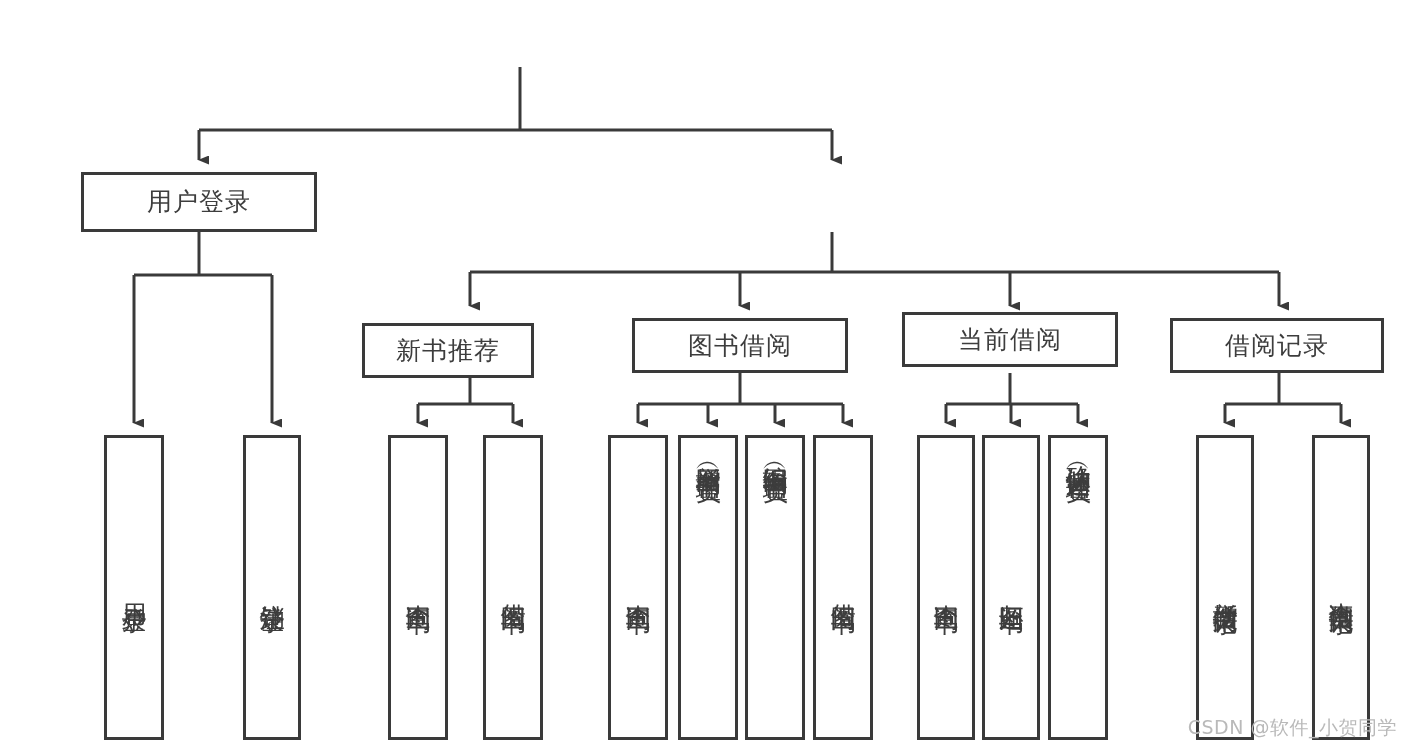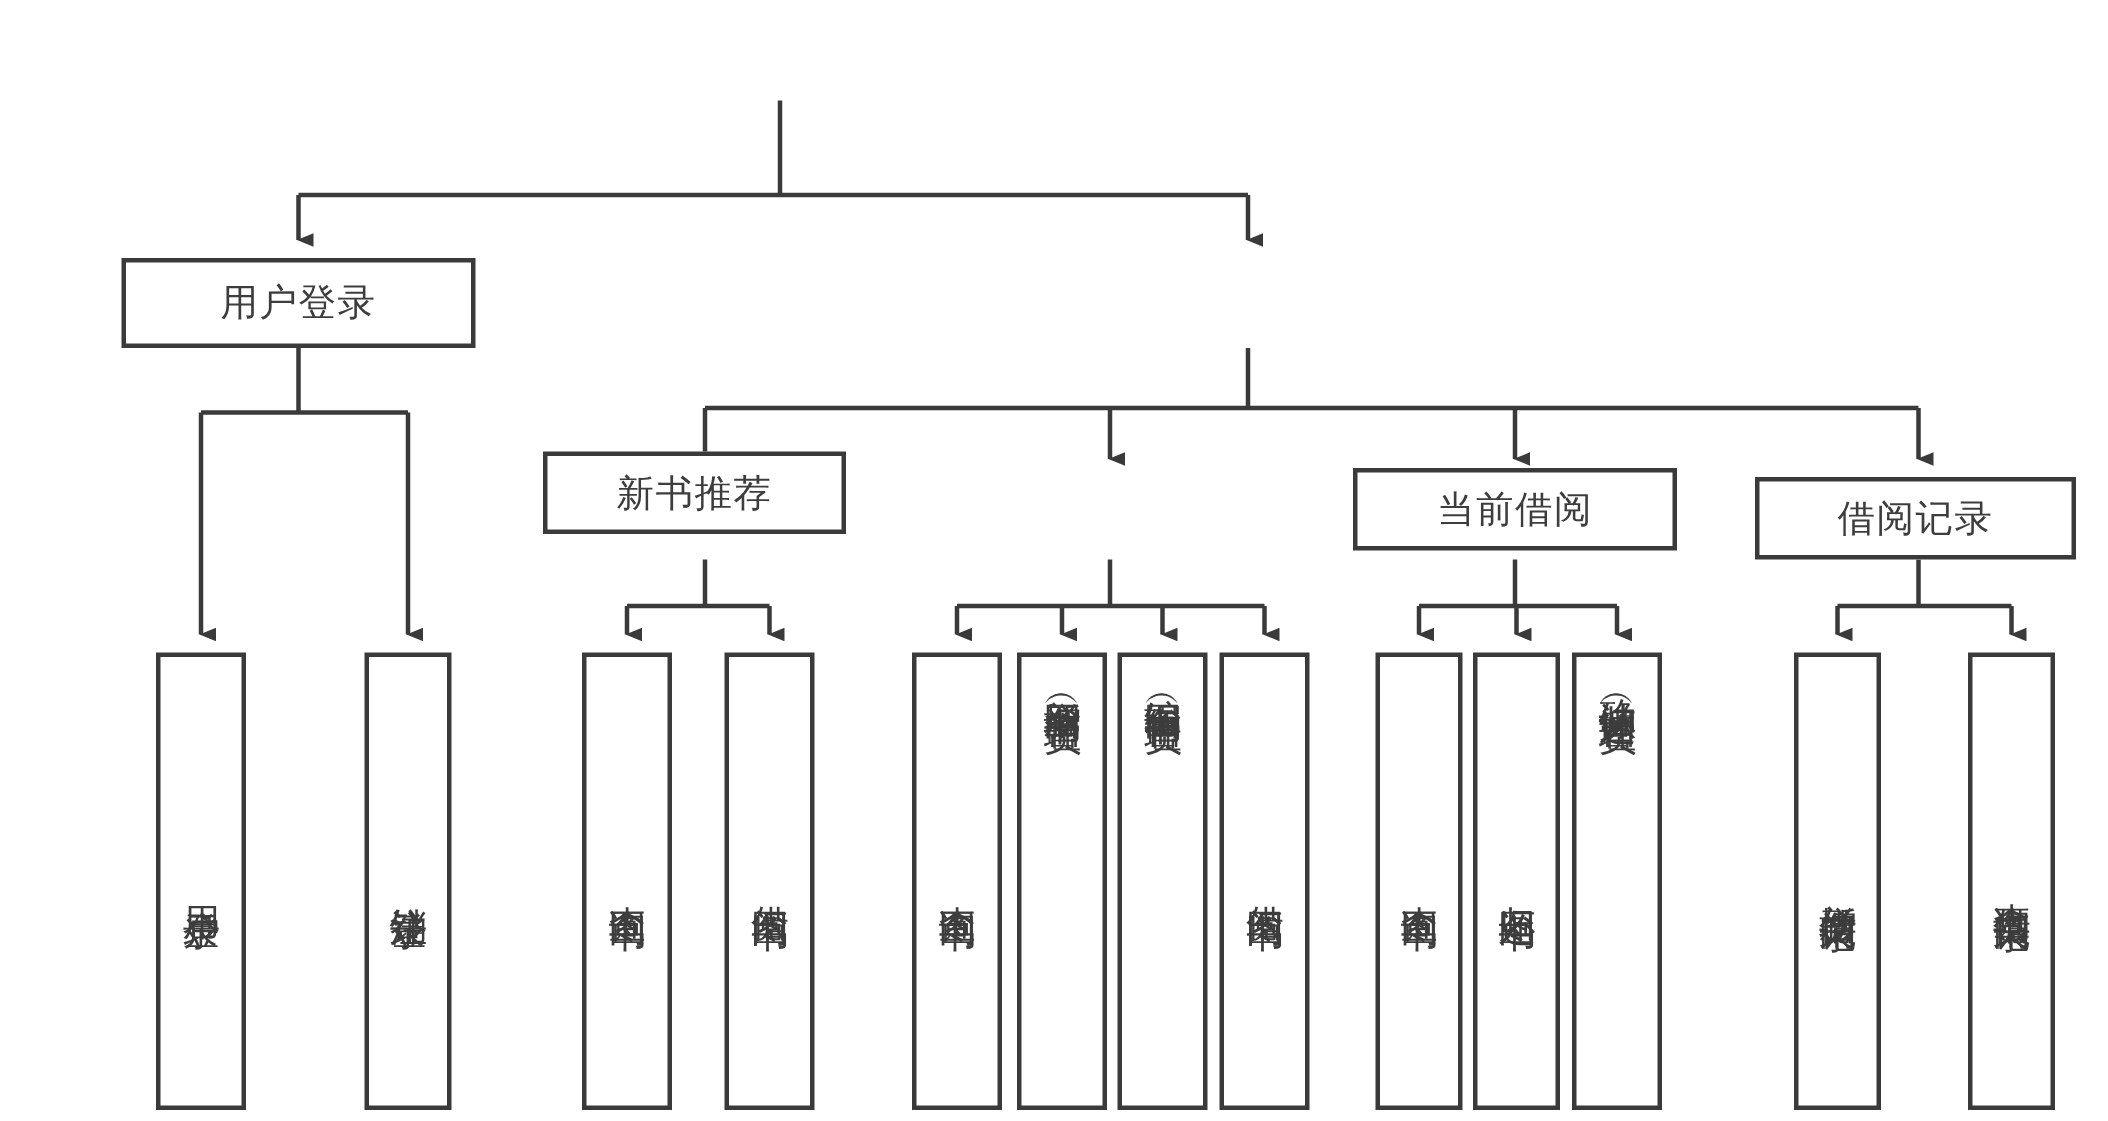--- a/index.html
+++ b/index.html
@@ -126,22 +126,25 @@
       <path d="M 1225 404 L 1225 423" marker-end="url(#arrow)"></path>
       <path d="M 1341 404 L 1341 423" marker-end="url(#arrow)"></path>
     </g>
   </svg>
 
 
   <div class="node horiz" style="left:81px; top:172px; width:236px; height:60px;">
     <span>用户登录</span>
   </div>
 
-  <div class="node horiz" style="left:362px; top:301px; width:202px; height:55px;">
+  <div class="node horiz" style="left:362px; top:323px; width:172px; height:55px;">
     <span>新书推荐</span>
+  </div>
+  <div class="node horiz" style="left:632px; top:318px; width:216px; height:55px;">
+    <span>图书借阅</span>
   </div>
   <div class="node horiz" style="left:902px; top:312px; width:216px; height:55px;">
     <span>当前借阅</span>
   </div>
   <div class="node horiz" style="left:1170px; top:318px; width:214px; height:55px;">
     <span>借阅记录</span>
   </div>
 
   <div class="node leaf" style="left:104px; top:435px; width:60px; height:305px;">
     <span class="vlabel">用户登录</span>
@@ -180,14 +183,15 @@
     <span class="vlabel">确认归还（管理员）</span>
   </div>
 
   <div class="node leaf" style="left:1196px; top:435px; width:58px; height:305px;">
     <span class="vlabel">新增借阅记录</span>
   </div>
   <div class="node leaf" style="left:1312px; top:435px; width:58px; height:305px;">
     <span class="vlabel">查询借阅记录</span>
   </div>
 
+  <div id="watermark">CSDN @软件_小贺同学</div>
 
 </div>
 
 </body></html>

